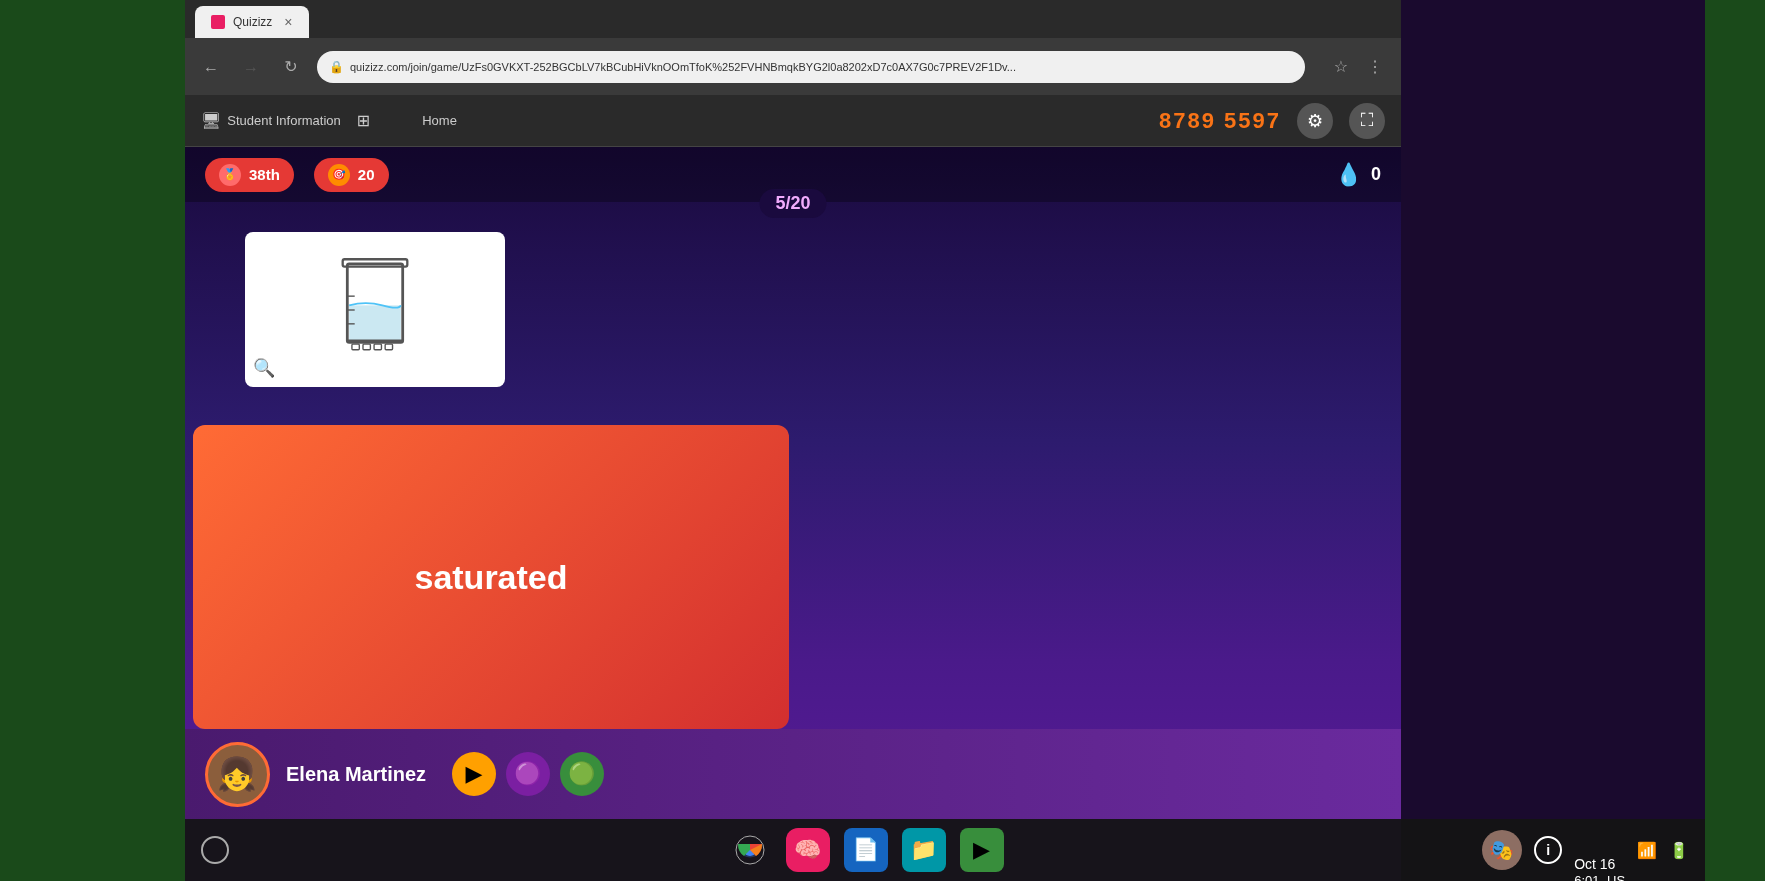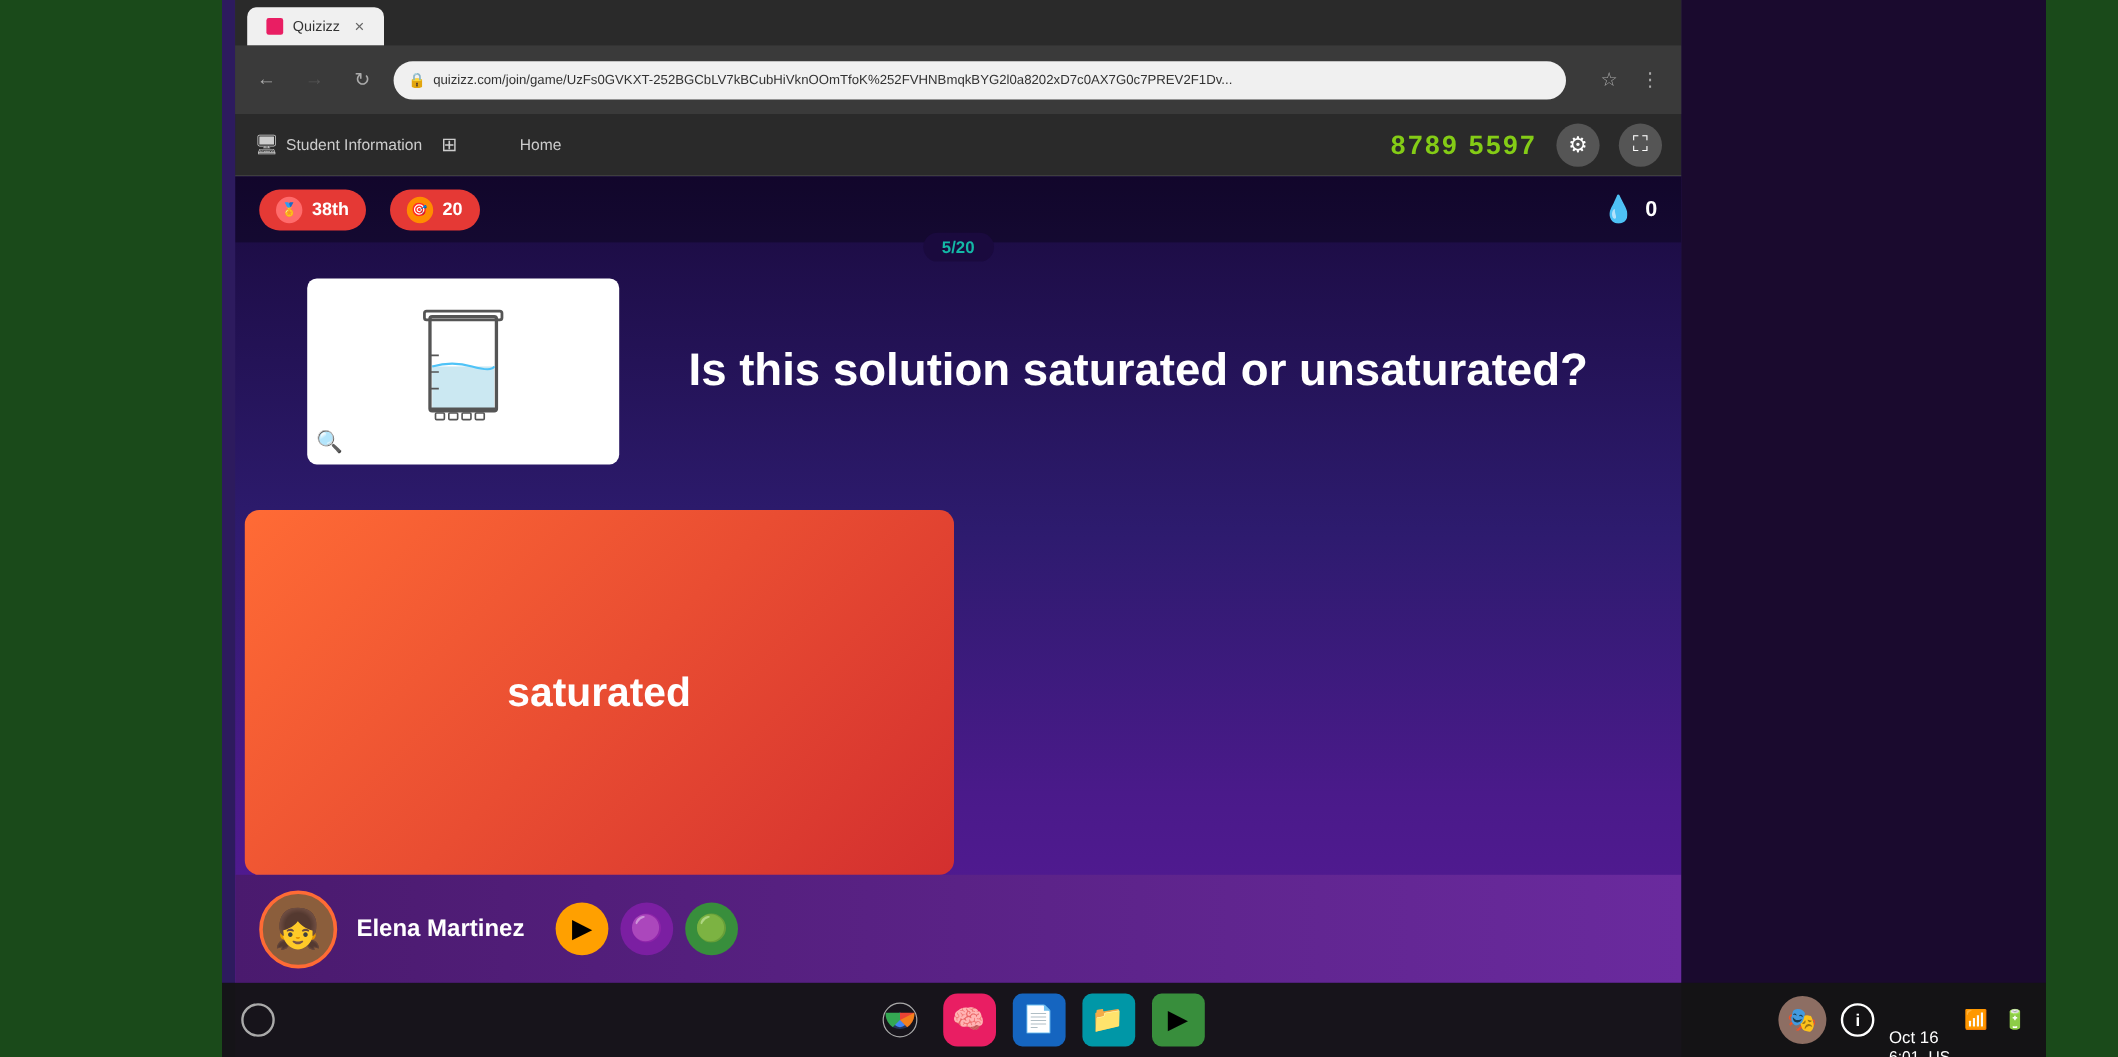--- a/index.html
+++ b/index.html
@@ -30,21 +30,20 @@
 
     
     .browser-window {
       position: absolute;
       left: 185px; top: 0;
       width: 1216px; height: 881px;
       background: #2d1b5e;
       z-index: 1;
       display: flex;
       flex-direction: column;
-      padding-left: 11px;
     }
 
     
     .browser-chrome {
       background: #3a3a3a;
       height: 95px;
       display: flex;
       flex-direction: column;
       flex-shrink: 0;
     }
@@ -157,21 +156,21 @@
     .toolbar-right {
       margin-left: auto;
       display: flex;
       align-items: center;
       gap: 16px;
     }
 
     .game-code {
       font-size: 22px;
       font-weight: bold;
-      color: #84cc16;
+      color: #f97316;
       letter-spacing: 2px;
     }
 
     .toolbar-icon-btn {
       width: 36px; height: 36px;
       border-radius: 50%;
       background: #555;
       border: none;
       cursor: pointer;
       display: flex; align-items: center; justify-content: center;
@@ -255,24 +254,24 @@
       font-size: 22px;
     }
 
     
     .question-number {
       position: absolute;
       bottom: -16px;
       left: 50%;
       transform: translateX(-50%);
       background: #1a0a3e;
-      color: #14b8a6;
+      color: #f0abfc;
       border-radius: 20px;
       padding: 4px 16px;
-      font-size: 14px;
+      font-size: 18px;
       font-weight: bold;
       z-index: 10;
     }
 
     
     .question-section {
       flex: 0 0 200px;
       display: flex;
       align-items: center;
       padding: 30px 60px;
@@ -579,21 +578,20 @@
 
           <rect x="20" y="97" width="60" height="3" rx="1" fill="#555"></rect>
 
           <rect x="25" y="102" width="8" height="6" rx="1" fill="none" stroke="#555" stroke-width="1.5"></rect>
           <rect x="37" y="102" width="8" height="6" rx="1" fill="none" stroke="#555" stroke-width="1.5"></rect>
           <rect x="49" y="102" width="8" height="6" rx="1" fill="none" stroke="#555" stroke-width="1.5"></rect>
           <rect x="61" y="102" width="8" height="6" rx="1" fill="none" stroke="#555" stroke-width="1.5"></rect>
         </svg>
         <div class="zoom-icon">🔍</div>
       </div>
-      <div class="question-text">Is this solution saturated or unsaturated?</div>
     </div>
 
     <div class="answers-section">
       <button class="answer-btn right">
         <span>saturated</span>
       </button>
     </div>
 
     <div class="player-bar">
       <div class="player-avatar">

